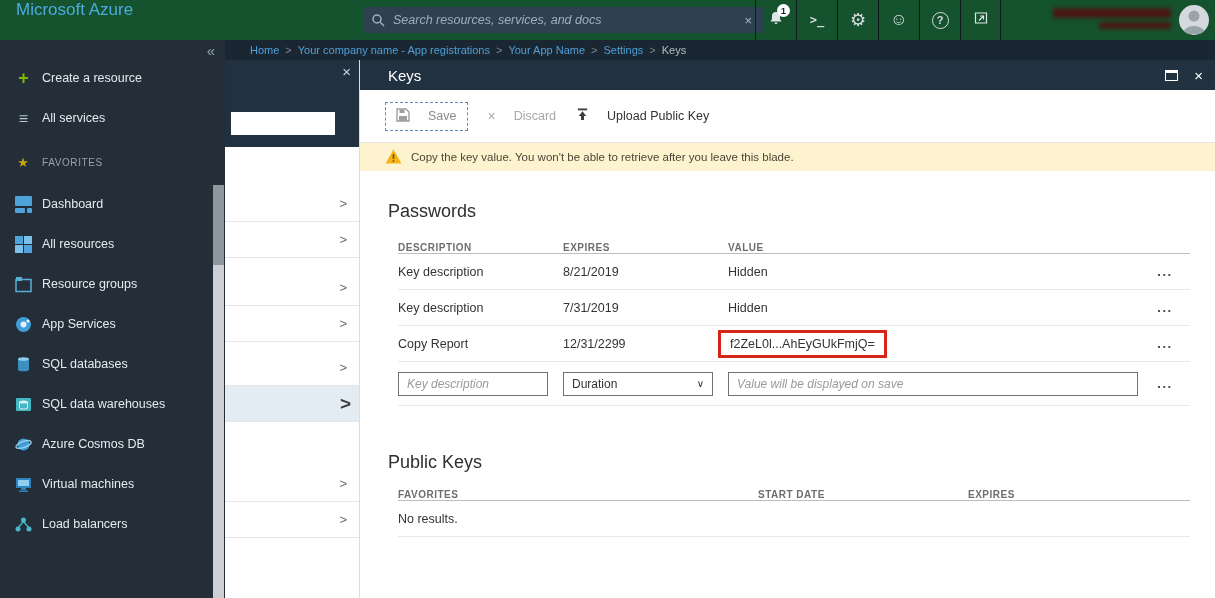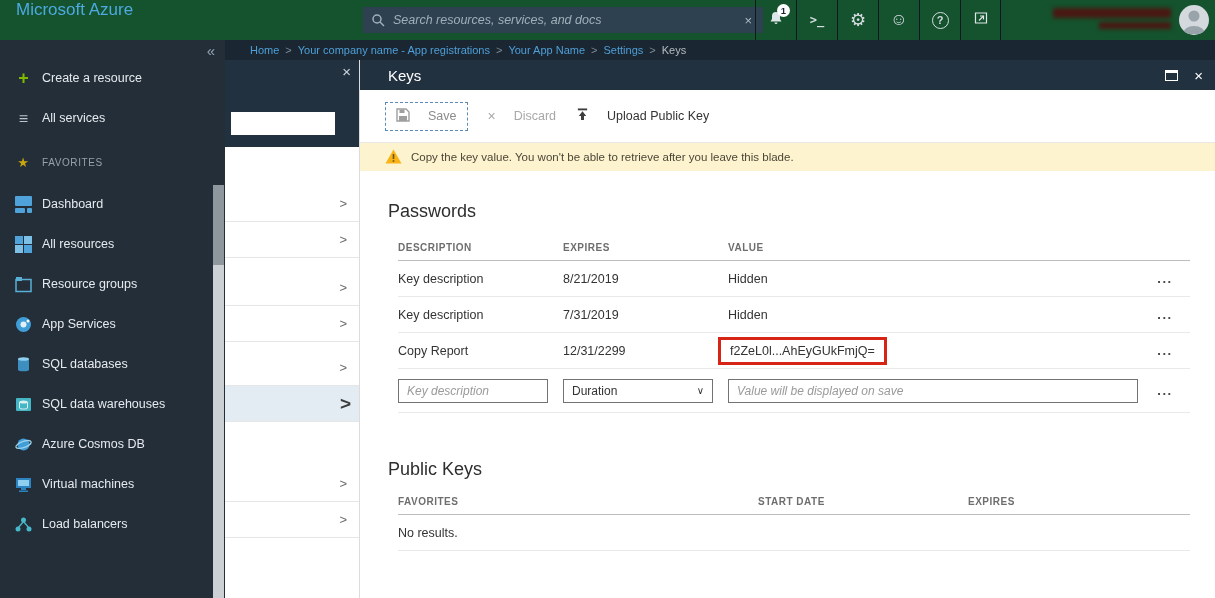--- a/index.html
+++ b/index.html
@@ -75,21 +75,21 @@
   .tbtn.discard{color:#a8a8a8;}
   .tbtn.upload{color:#333;}
   .discard-x{font-size:14px;line-height:1;}
   .warning{height:28px;background:#fdf3ce;display:flex;align-items:center;padding-left:25px;gap:9px;font-size:11.5px;color:#4c4639;flex-shrink:0;}
   .kcontent{flex:1;overflow:hidden;background:#fff;}
   .sec-head{font-size:18px;color:#2e2e2e;margin:30px 0 0 28px;font-weight:400;}
   .sec-head.pk{margin-top:46px;}
   .tbl{margin:20px 25px 0 38px;}
   .tbl.pktbl{margin-top:16px;}
   .trow{display:grid;grid-template-columns:165px 165px 1fr 50px;align-items:center;height:36px;border-bottom:1px solid #e9e9e9;font-size:12.5px;color:#333;}
-  .thead{display:grid;grid-template-columns:165px 165px 1fr 50px;align-items:end;padding-bottom:7px;border-bottom:1px solid #bdbdbd;font-size:10px;font-weight:700;color:#6e6e6e;letter-spacing:.5px;}
+  .thead{display:grid;grid-template-columns:165px 165px 1fr 50px;align-items:end;border-bottom:1px solid #bdbdbd;font-size:10px;font-weight:700;color:#6e6e6e;letter-spacing:.5px;}
   .pkgrid{grid-template-columns:360px 210px 1fr 50px;}
   .menu{justify-self:center;font-weight:700;letter-spacing:1.5px;color:#444;cursor:pointer;font-size:13px;}
   .red-box{display:inline-block;border:3px solid #d62516;padding:4px 9px;margin-left:-10px;background:#fff;text-align:right;}
   .newrow{height:44px;}
   .txt-inp{width:150px;height:24px;border:1px solid #737373;padding:0 8px;font-size:12px;font-family:inherit;color:#333;background:#fff;outline:none;}
   .txt-inp::placeholder{color:#9a9a9a;font-style:italic;}
   .val-inp{width:calc(100% - 2px);}
   .sel-box{width:150px;height:24px;border:1px solid #737373;display:flex;align-items:center;justify-content:space-between;padding:0 8px;font-size:12px;color:#333;background:#fff;cursor:pointer;}
   .sel-chev{font-size:10px;color:#333;}
   .noresults{display:flex;align-items:center;height:36px;border-bottom:1px solid #e9e9e9;font-size:12.5px;color:#333;text-align:right;}

